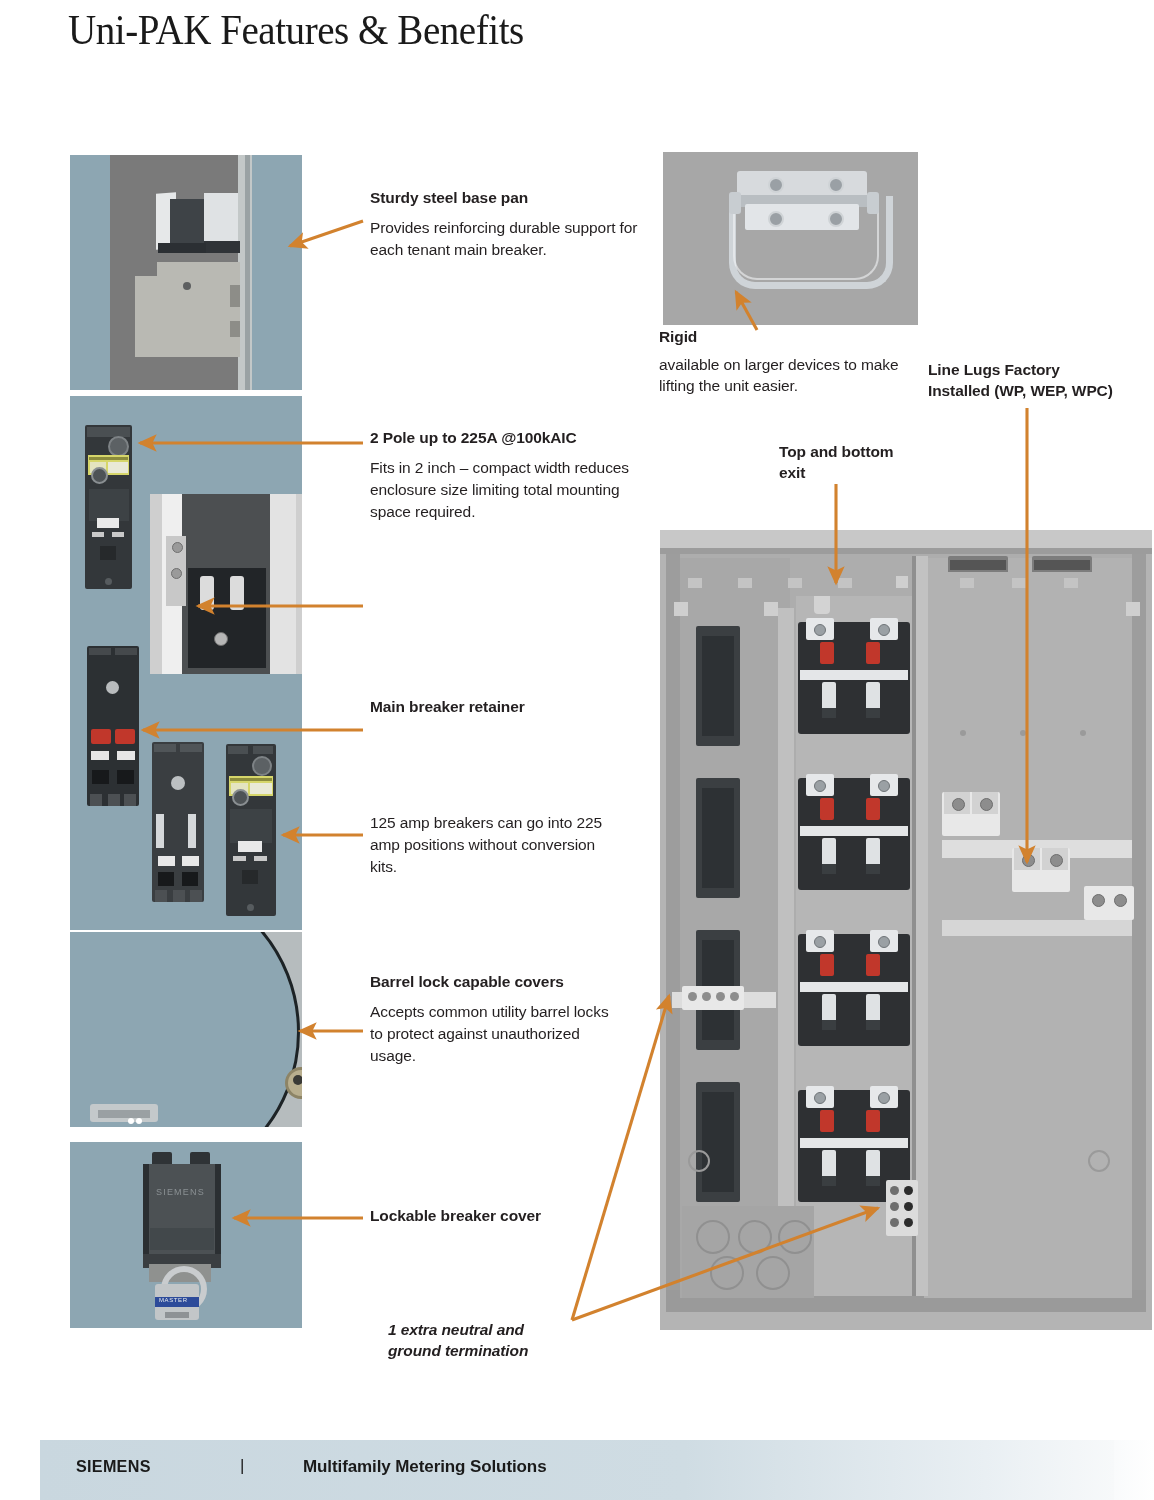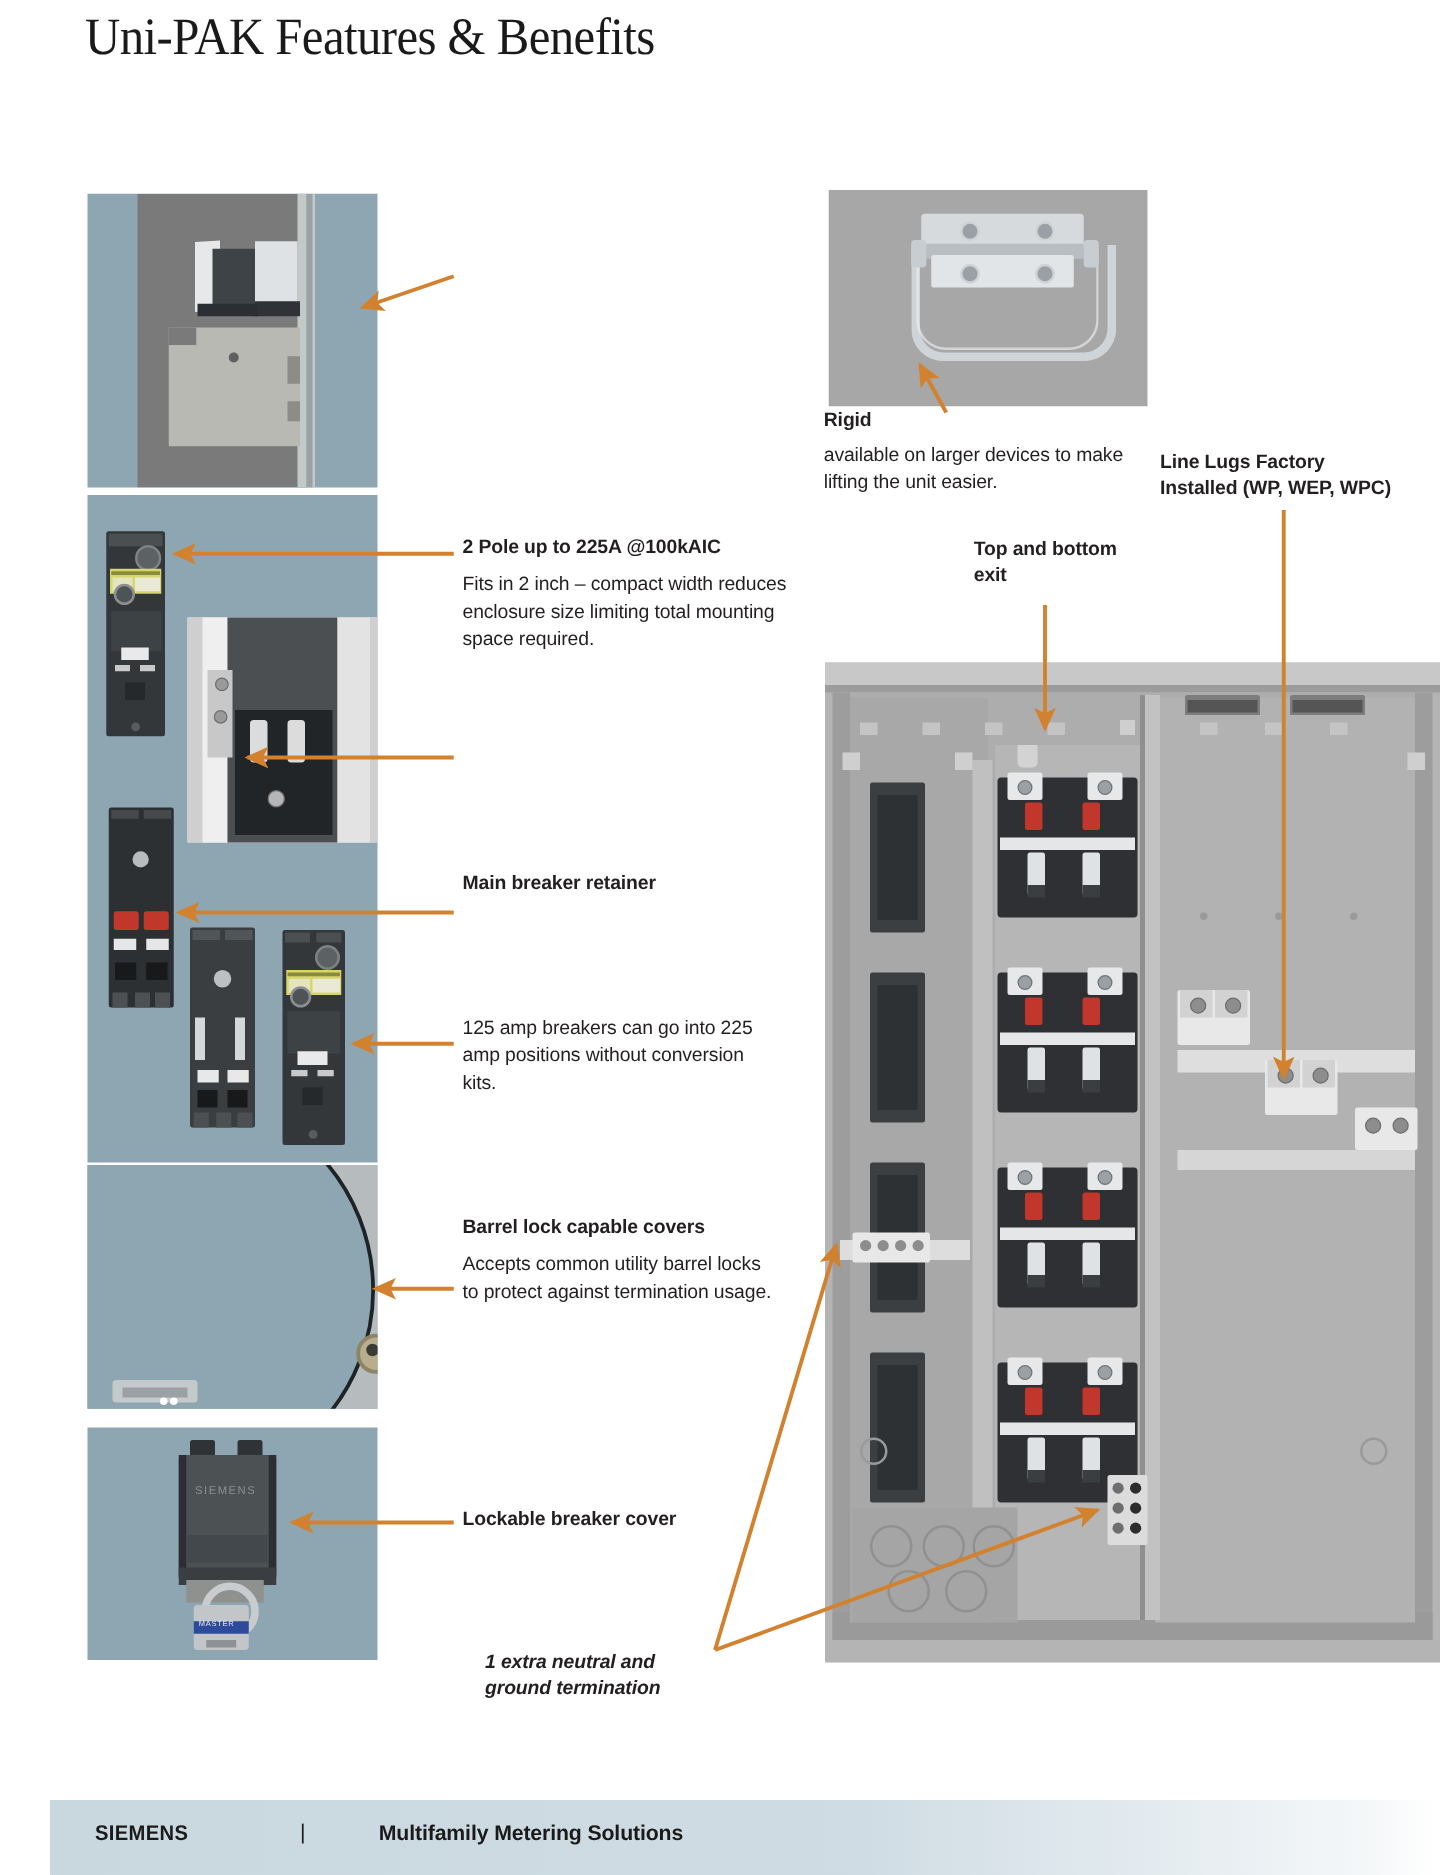--- a/index.html
+++ b/index.html
@@ -344,57 +344,61 @@
       <div class="cir" style="left:50px;top:726px;width:30px;height:30px;border:2px solid #909090;"></div>
       <div class="cir" style="left:96px;top:726px;width:30px;height:30px;border:2px solid #909090;"></div>
       <div class="cir" style="left:28px;top:620px;width:18px;height:18px;border:2px solid #9a9a9a;"></div>
       <div class="cir" style="left:428px;top:620px;width:18px;height:18px;border:2px solid #9a9a9a;"></div>
       <div class="cir" style="left:300px;top:200px;width:6px;height:6px;background:#9a9a9a;"></div>
       <div class="cir" style="left:360px;top:200px;width:6px;height:6px;background:#9a9a9a;"></div>
       <div class="cir" style="left:420px;top:200px;width:6px;height:6px;background:#9a9a9a;"></div>
     </div>
   </div>
 
+  <div class="co" style="left:370px;top:188px;width:270px;">
+    <div class="h">Sturdy steel base pan</div>
+    <div class="b">Provides reinforcing durable support for each tenant main breaker.</div>
+  </div>
 
   <div class="co" style="left:370px;top:428px;width:268px;">
     <div class="h">2 Pole up to 225A @100kAIC</div>
     <div class="b">Fits in 2 inch – compact width reduces enclosure size limiting total mounting space required.</div>
   </div>
 
 
   <div class="co" style="left:370px;top:697px;width:256px;">
     <div class="h">Main breaker retainer</div>
   </div>
 
   <div class="co" style="left:370px;top:812px;width:256px;">
     <div class="b" style="margin-top:0;">125 amp breakers can go into 225 amp positions without conversion kits.</div>
   </div>
 
   <div class="co" style="left:370px;top:972px;width:254px;">
     <div class="h">Barrel lock capable covers</div>
-    <div class="b">Accepts common utility barrel locks to protect against termination usage.</div>
+    <div class="b">Accepts common utility barrel locks to protect against unauthorized usage.</div>
   </div>
 
   <div class="co" style="left:370px;top:1206px;width:260px;">
     <div class="h">Lockable breaker cover</div>
   </div>
 
   <div class="lbl" style="left:659px;top:327px;width:120px;">
     <b>Rigid</b>
   </div>
   <div class="lbl" style="left:659px;top:355px;width:242px;">
     <span class="sub">available on larger devices to make lifting the unit easier.</span>
   </div>
 
   <div class="lbl" style="left:928px;top:360px;width:230px;">
     <b>Line Lugs Factory</b><br>
     <b>Installed (WP, WEP, WPC)</b>
   </div>
 
-  <div class="lbl" style="left:779px;top:430px;width:160px;">
+  <div class="lbl" style="left:779px;top:442px;width:160px;">
     <b>Top and bottom</b><br>
     <b>exit</b>
   </div>
 
   <div class="lbl" style="left:388px;top:1320px;width:230px;font-style:italic;">
     <b>1 extra neutral and</b><br>
     <b>ground termination</b>
   </div>
 
   <svg class="arrows" viewBox="0 0 1154 1500">

